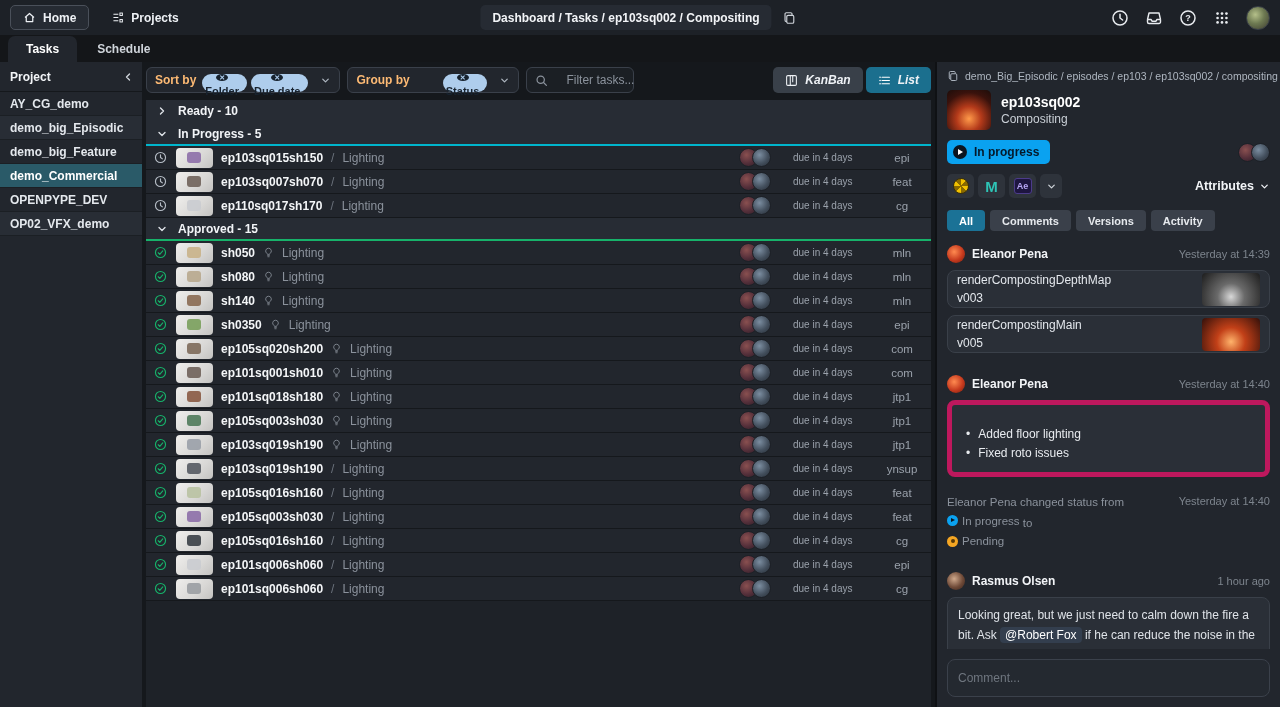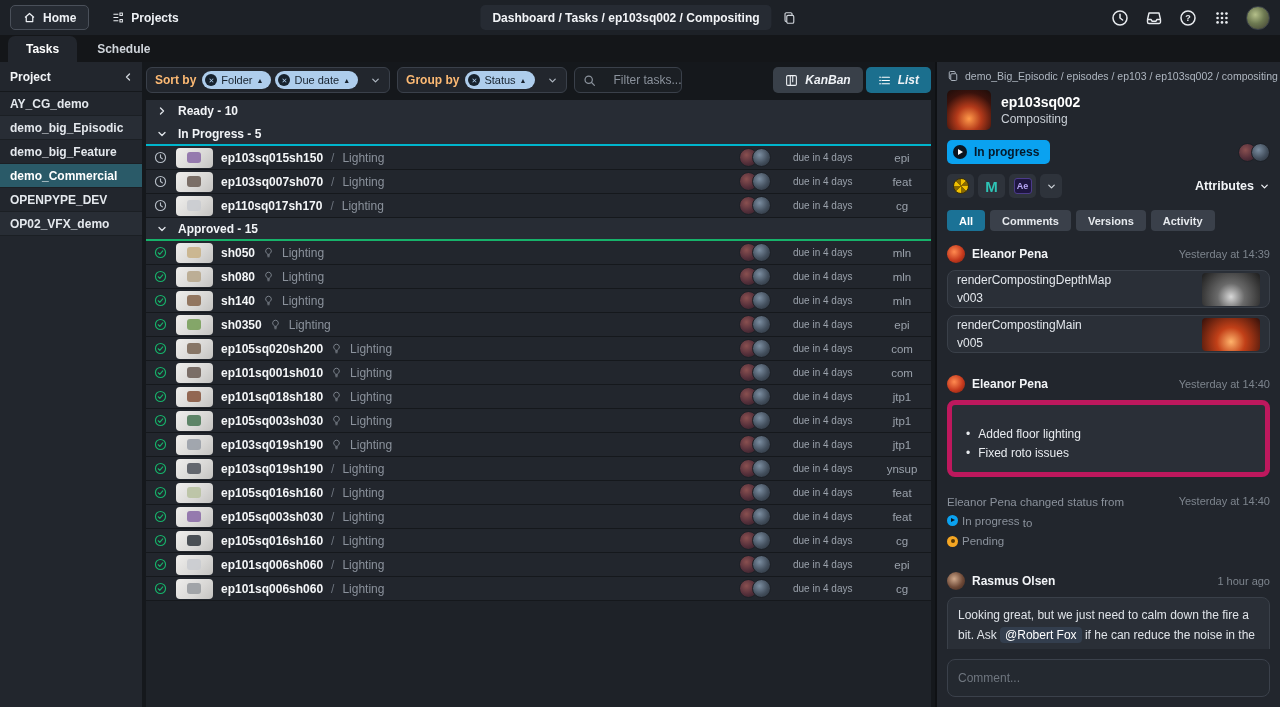--- a/index.html
+++ b/index.html
@@ -31,21 +31,21 @@
   .sb-head { height:30px; display:flex; align-items:center; justify-content:space-between; padding:0 8px 0 10px; font-weight:700; color:#f2f4f7; border-bottom:1px solid #15181c; }
   .proj-item { height:24px; display:flex; align-items:center; padding:0 10px; color:#e4e8ed; font-weight:700; font-size:12px; cursor:pointer; border-bottom:1px solid #1b1f24; white-space:nowrap; }
   .proj-item.alt { background:#282d35; }
   .proj-item.selected { background:#2a5a68; color:#ffffff; }
 
   
   .center { flex:1; min-width:0; display:flex; flex-direction:column; padding:4px 4px 0 4px; }
   .toolbar { height:28px; display:flex; align-items:center; gap:7px; flex:0 0 auto; }
   .tool-box { height:26px; display:flex; align-items:center; gap:6px; background:#22262d; border:1px solid #3a404a; border-radius:6px; padding:0 8px; }
   .tool-label { font-weight:700; color:#fdba74; }
-  .chip { display:inline-flex; align-items:center; gap:4px; height:18px; padding:0 8px 0 3px; border-radius:10px; background:#aecdec; color:#17222e; font-weight:400; font-size:11px; cursor:pointer; }
+  .chip { display:inline-flex; align-items:center; gap:4px; height:18px; padding:0 8px 0 3px; border-radius:10px; background:#aecdec; color:#17222e; font-weight:700; font-size:11px; cursor:pointer;flex-direction:column; }
   .chip-x { width:12px; height:12px; border-radius:50%; background:#17222e; color:#aecdec; display:flex; align-items:center; justify-content:center; font-size:7px; line-height:1; }
   .chip-caret { font-size:7px; }
   .tool-caret { color:#aeb6c0; font-size:10px; padding-left:2px; }
   .filter-box { height:26px; width:108px; display:flex; align-items:center; gap:18px; border:1px solid #3a404a; border-radius:6px; padding:0 8px; background:#1b1f24; }
   .filter-box input { background:transparent; border:none; outline:none; color:#e8ebef; width:70px; font-family:inherit; font-size:12px; }
   .filter-box input::placeholder { color:#8b929c; }
   .view-btns { margin-left:auto; display:flex; gap:3px; }
   .view-btn { height:26px; display:flex; align-items:center; gap:7px; padding:0 12px; border-radius:5px; background:#394049; color:#eef1f5; font-weight:700; cursor:pointer;font-style:italic; }
   .view-btn.active { background:#1b6f8e; }
 
@@ -241,21 +241,21 @@
                 <span class="chip-caret">▲</span>
               </span></span>
           <span class="tool-caret">
             <svg viewBox="0 0 16 16" width="11" height="11">
                 <path d="M4 6l4 4 4-4" fill="none" stroke="#aeb6c0" stroke-width="1.8" stroke-linecap="round" stroke-linejoin="round"></path>
               </svg>
           </span>
         </div>
         <div class="tool-box">
           <span class="tool-label">Group by</span>
-          <span id="group-chips"><span class="chip" style="margin-right: 4px;">
+          <span id="group-chips"><span class="chip" style="margin-right: 4px; margin-left: 27px;">
                 <span class="chip-x">✕</span>
                 <span>Status</span>
                 <span class="chip-caret">▲</span>
               </span></span>
           <span class="tool-caret">
             <svg viewBox="0 0 16 16" width="11" height="11">
                 <path d="M4 6l4 4 4-4" fill="none" stroke="#aeb6c0" stroke-width="1.8" stroke-linecap="round" stroke-linejoin="round"></path>
               </svg>
           </span>
         </div>

